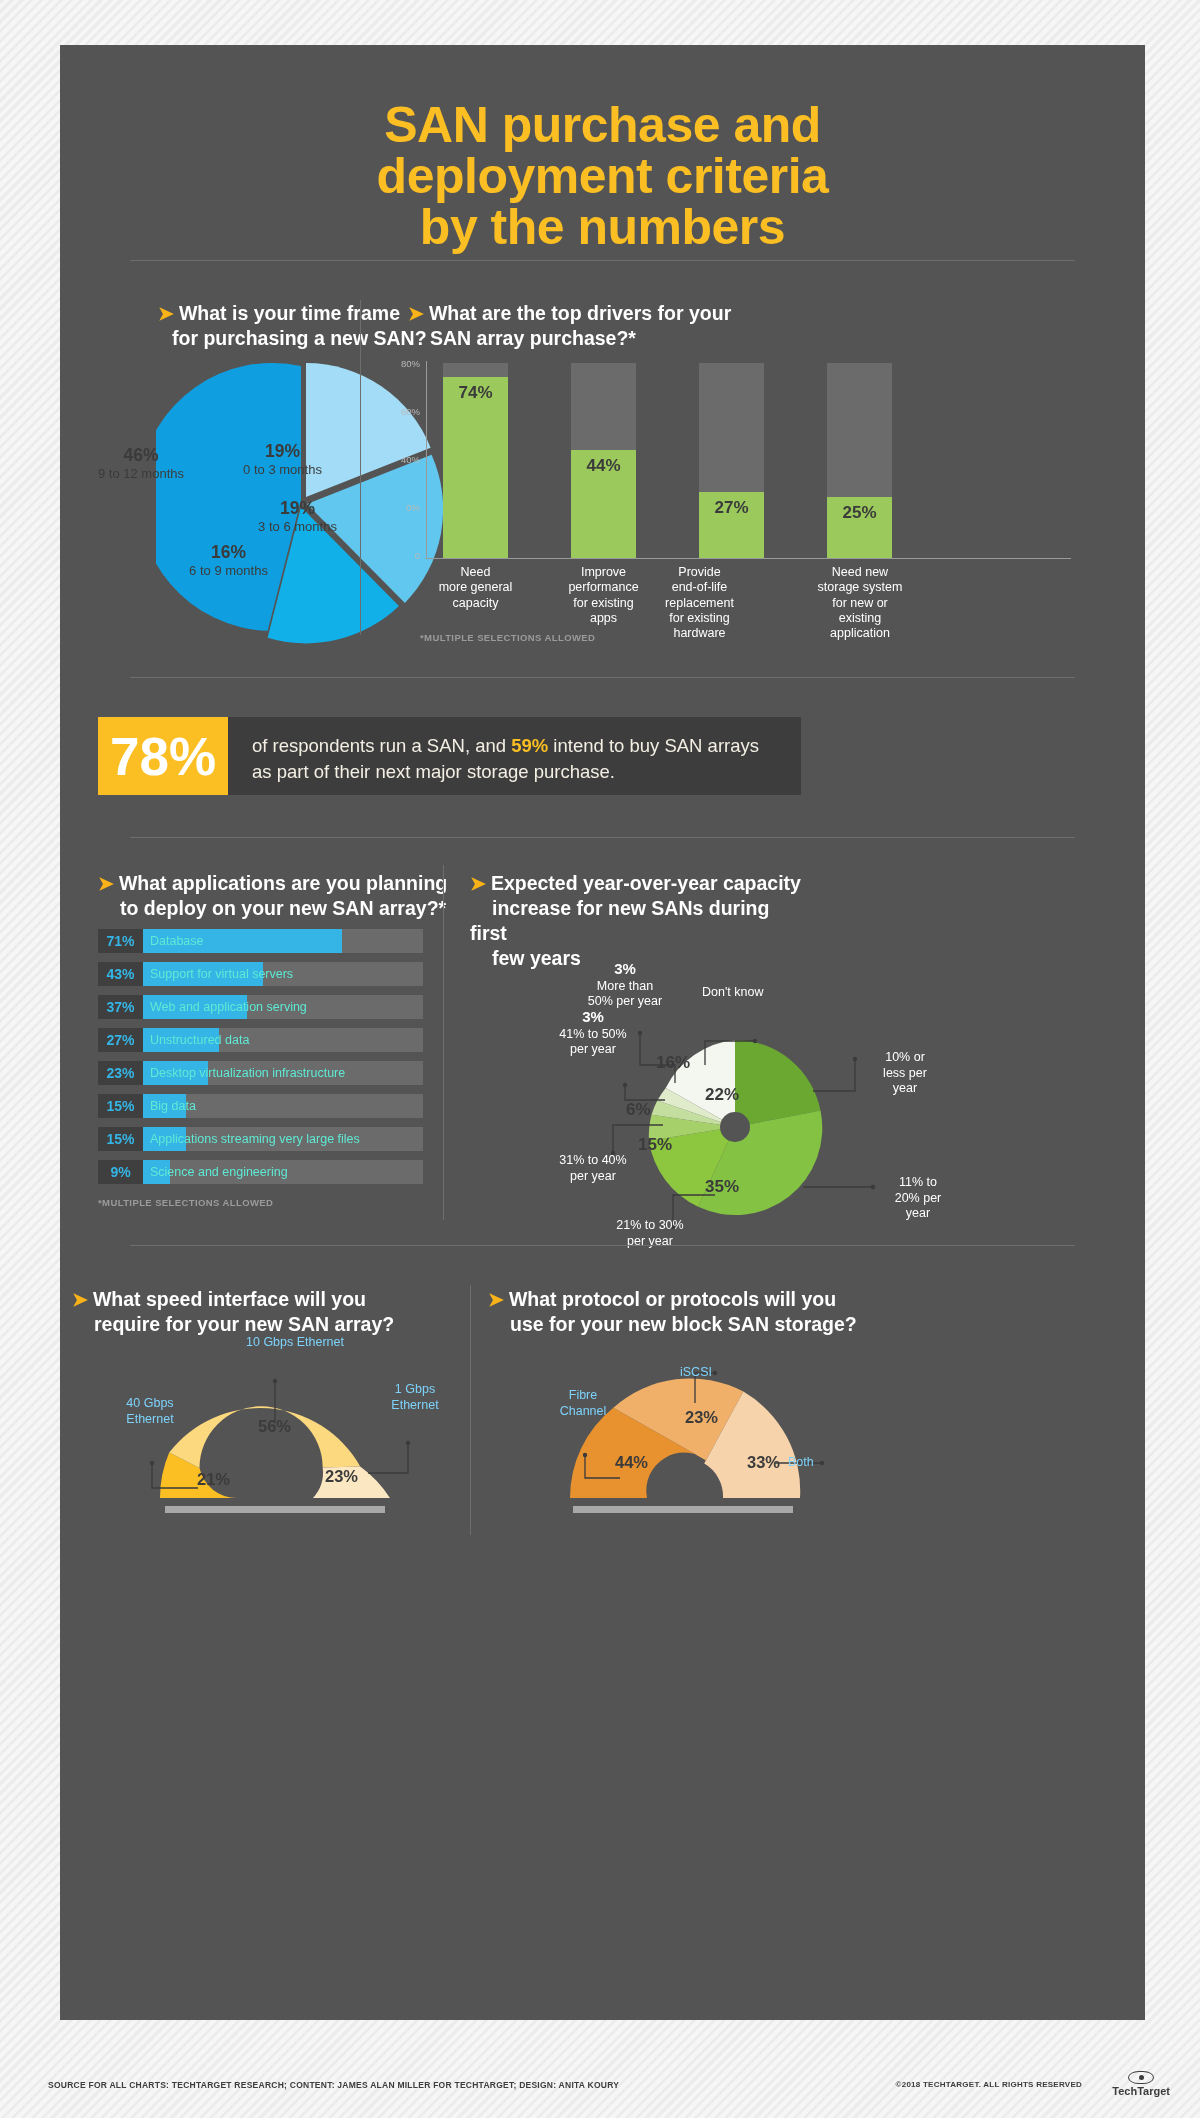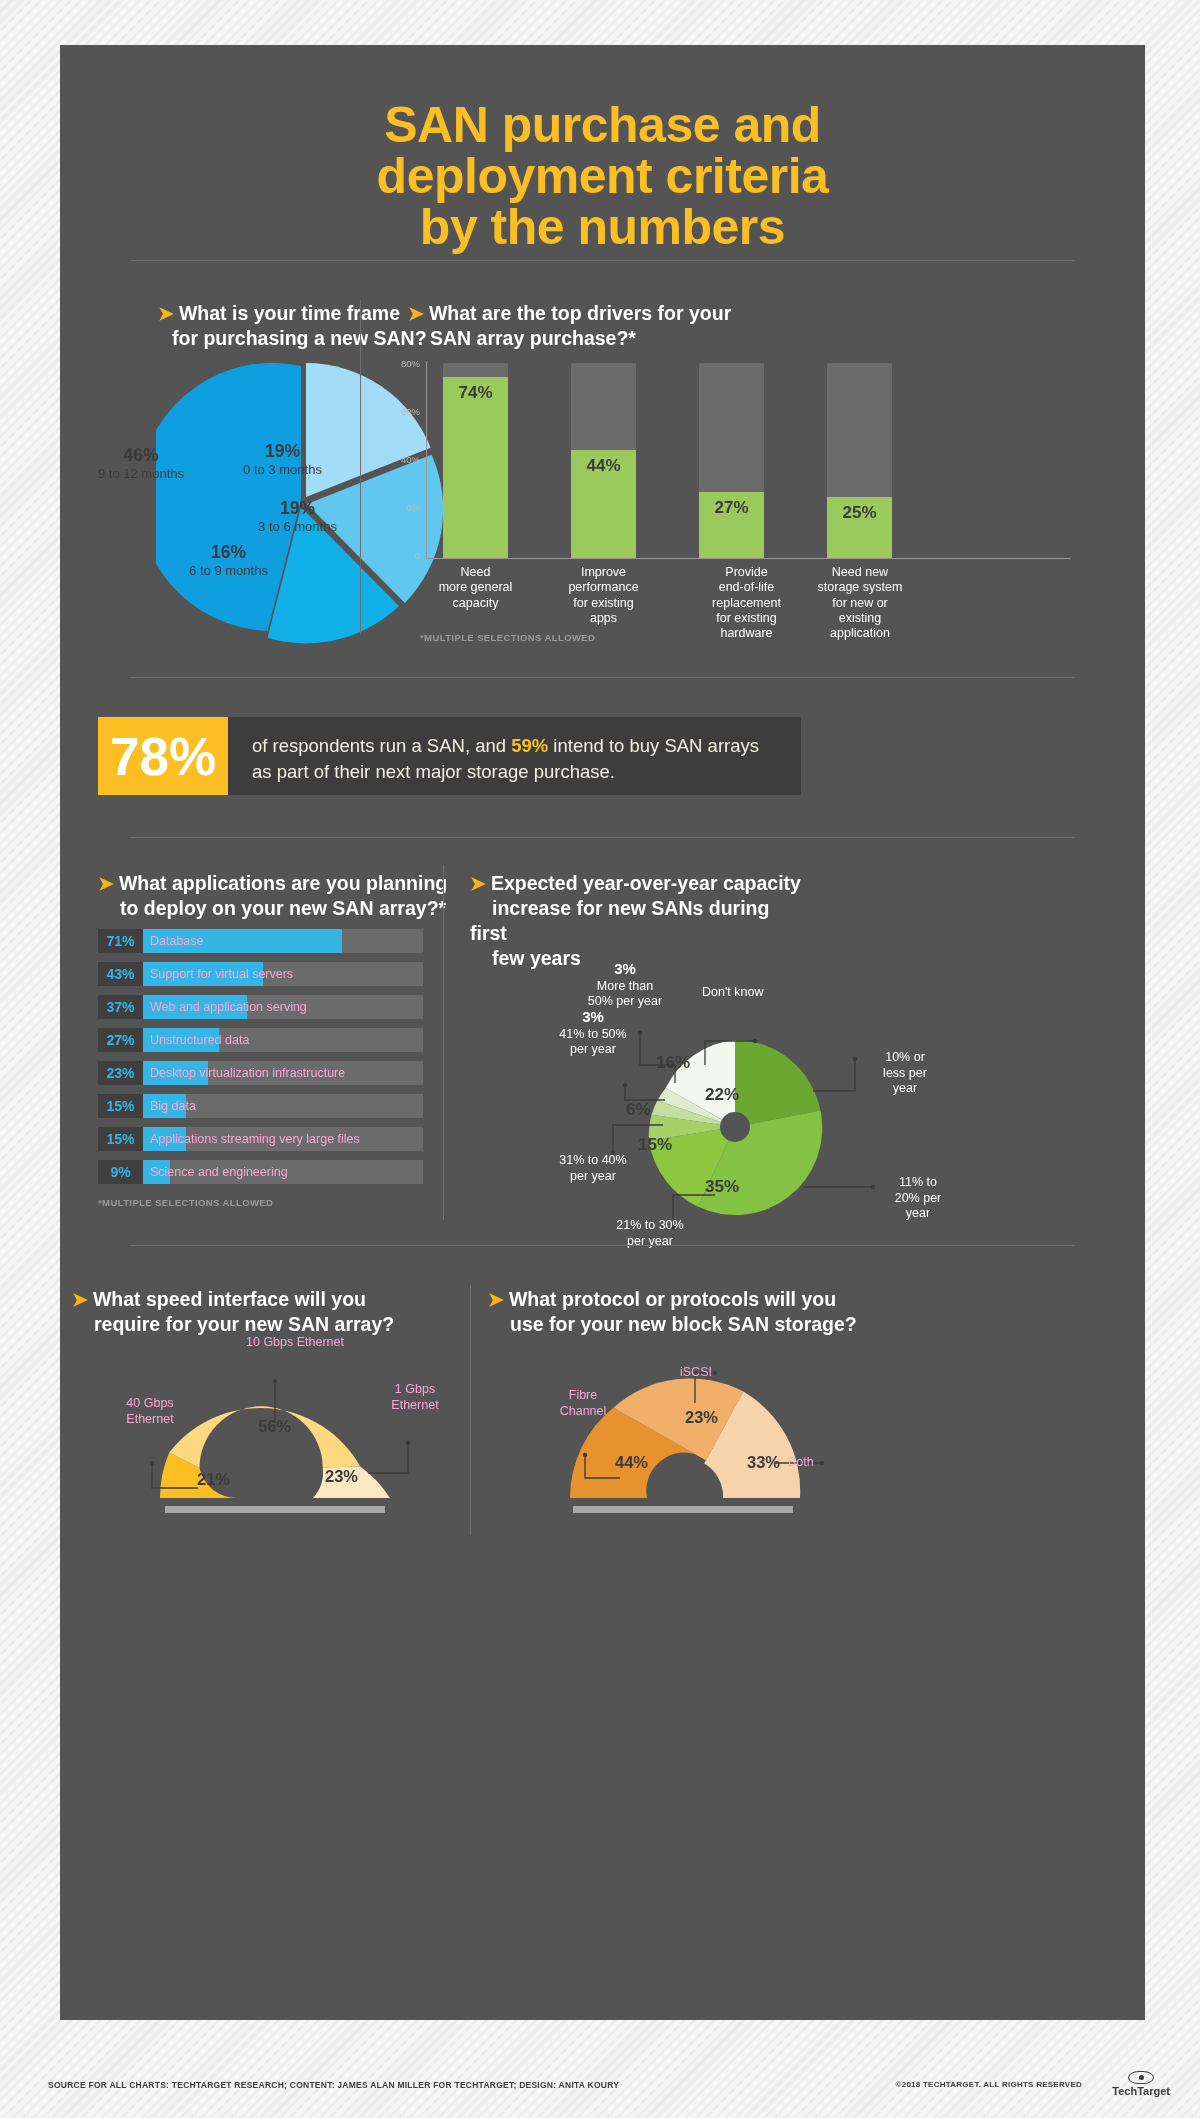--- a/index.html
+++ b/index.html
@@ -132,42 +132,42 @@
     position:absolute; left:45px; top:0; height:24px;
     background:#6b6b6b;
   }
   .hrow .fill{
     position:absolute; left:45px; top:0; height:24px;
     background:#35b5e5;
   }
   .hrow .lab{
     position:absolute; left:52px; top:0; height:24px;
     display:flex; align-items:center;
-    color:#f9a8d4; font-size:12.5px; white-space:nowrap;
+    color:#5eead4; font-size:12.5px; white-space:nowrap;
   }
 
   
   .glbl{
     position:absolute;
     color:#ffffff;
     font-size:12.5px;
     line-height:1.25;
   }
   .glbl b{ font-size:15px; }
   .gval{
     position:absolute;
     color:#3b3b3b;
     font-size:17px;
     font-weight:bold;
   }
 
   
   .gaugelbl{
     position:absolute;
-    color:#f9a8d4;
+    color:#7dd3fc;
     font-size:12.5px;
     line-height:1.25;
     text-align:center;
   }
   .gaugeval{
     position:absolute;
     color:#3b3b3b;
     font-size:16.5px;
     font-weight:bold;
   }
@@ -297,21 +297,21 @@
     <div class="bar-cat" style="left:496px; top:520px; width:95px;">
       <span>Improve</span><br>
       <span>performance</span><br>
       <span>for existing</span><br>
       <span>apps</span>
     </div>
 
     <div style="position:absolute; left:639px; top:318px; width:65px; height:195px; background:#6b6b6b;"></div>
     <div style="position:absolute; left:639px; top:447px; width:65px; height:66px; background:#9bc95c;"></div>
     <div class="bar-val" style="left:639px; top:453px; width:65px;">27%</div>
-    <div class="bar-cat" style="left:639px; top:520px; width:95px;">
+    <div class="bar-cat" style="left:592px; top:520px; width:95px;">
       <span>Provide</span><br>
       <span>end-of-life</span><br>
       <span>replacement</span><br>
       <span>for existing</span><br>
       <span>hardware</span>
     </div>
 
     <div style="position:absolute; left:767px; top:318px; width:65px; height:195px; background:#6b6b6b;"></div>
     <div style="position:absolute; left:767px; top:452px; width:65px; height:61px; background:#9bc95c;"></div>
     <div class="bar-val" style="left:767px; top:458px; width:65px;">25%</div>

